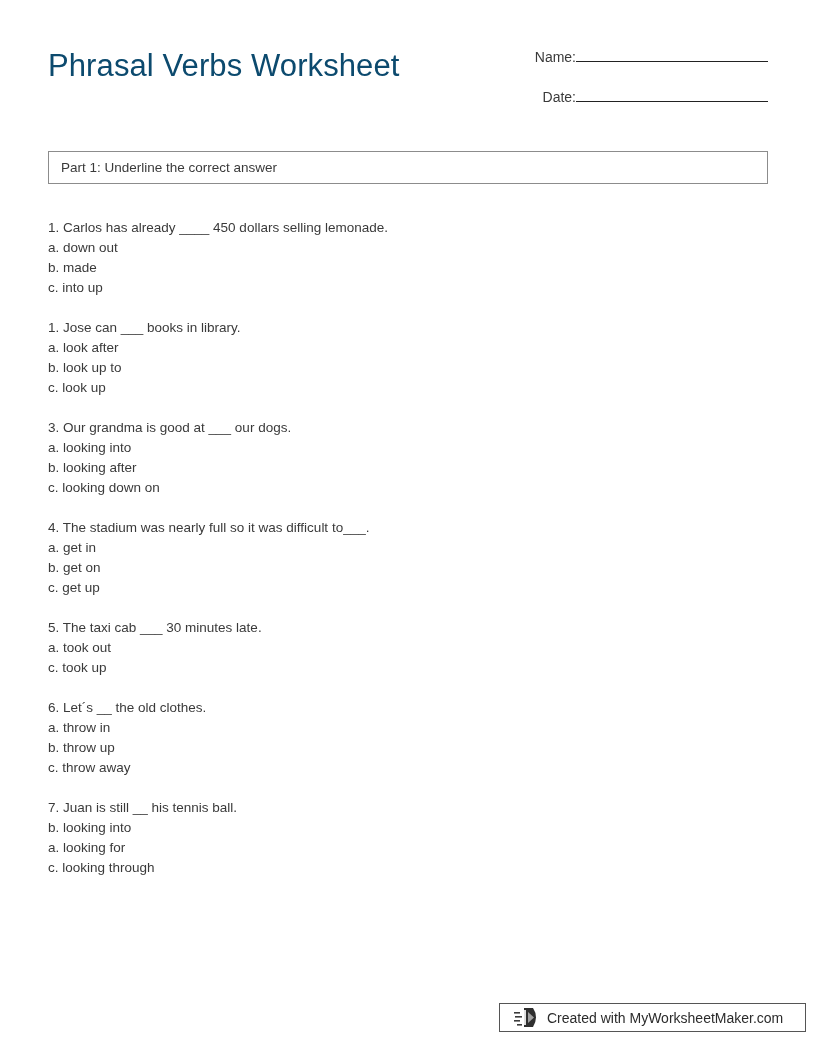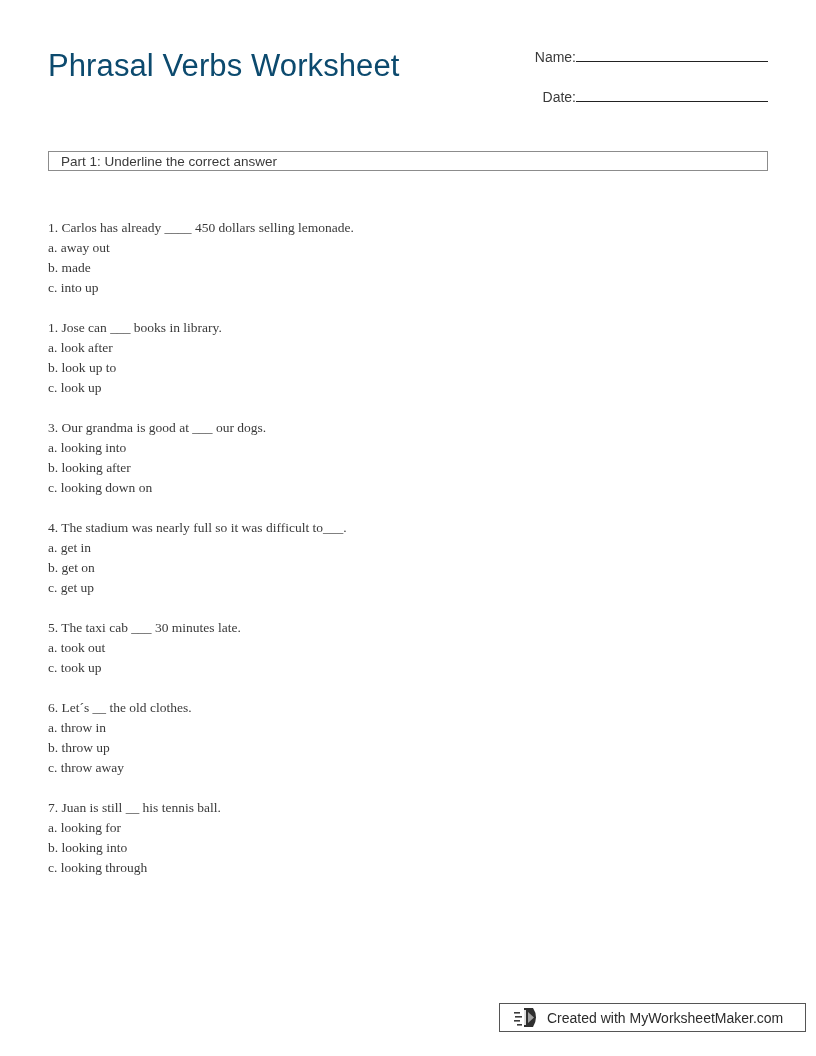--- a/index.html
+++ b/index.html
@@ -62,41 +62,40 @@
     height: 0;
     border-bottom: 1px solid #222222;
   }
 
   
   .part-banner {
     position: absolute;
     left: 48px;
     top: 151px;
     width: 720px;
-    height: 20px;
+    height: 33px;
     box-sizing: border-box;
     border: 1px solid #8c8c8c;
     background: #ffffff;
     display: flex;
     align-items: center;
   }
   .part-banner-text {
     padding-left: 12px;
     font-size: 13.5px;
     color: #3a3a3a;
     white-space: nowrap;
   }
 
   
   .questions {
     position: absolute;
     left: 48px;
     top: 218px;
     width: 700px;
-    font-family: Liberation Serif, serif;
   }
   .question-block {
     margin: 0 0 20px 0;
   }
   .question-block:last-child {
     margin-bottom: 0;
   }
   .question-prompt,
   .question-option {
     font-size: 13.5px;
@@ -158,21 +157,21 @@
   </div>
 </div>
 
 <div class="part-banner">
   <span class="part-banner-text">Part 1: Underline the correct answer</span>
 </div>
 
 <div class="questions" id="questions-container">
     <div class="question-block">
       <div class="question-prompt">1. Carlos has already ____ 450 dollars selling lemonade.</div>
-      <div class="question-option">a. away out</div>
+      <div class="question-option">a. down out</div>
       <div class="question-option">b. made</div>
       <div class="question-option">c. into up</div>
     </div>
     <div class="question-block">
       <div class="question-prompt">1. Jose can ___ books in library.</div>
       <div class="question-option">a. look after</div>
       <div class="question-option">b. look up to</div>
       <div class="question-option">c. look up</div>
     </div>
     <div class="question-block">
@@ -193,22 +192,22 @@
       <div class="question-option">c. took up</div>
     </div>
     <div class="question-block">
       <div class="question-prompt">6. Let´s __ the old clothes.</div>
       <div class="question-option">a. throw in</div>
       <div class="question-option">b. throw up</div>
       <div class="question-option">c. throw away</div>
     </div>
     <div class="question-block">
       <div class="question-prompt">7. Juan is still __ his tennis ball.</div>
+      <div class="question-option">b. looking into</div>
       <div class="question-option">a. looking for</div>
-      <div class="question-option">b. looking into</div>
       <div class="question-option">c. looking through</div>
     </div>
   </div>
 
 <div class="footer-badge">
   <span class="badge-logo">
     <svg width="26" height="24" viewBox="0 0 26 24" aria-hidden="true">
       <g fill="#3c3c3c">
         <rect x="0" y="6" width="6" height="1.6"></rect>
         <rect x="1" y="10" width="7" height="1.6"></rect>

